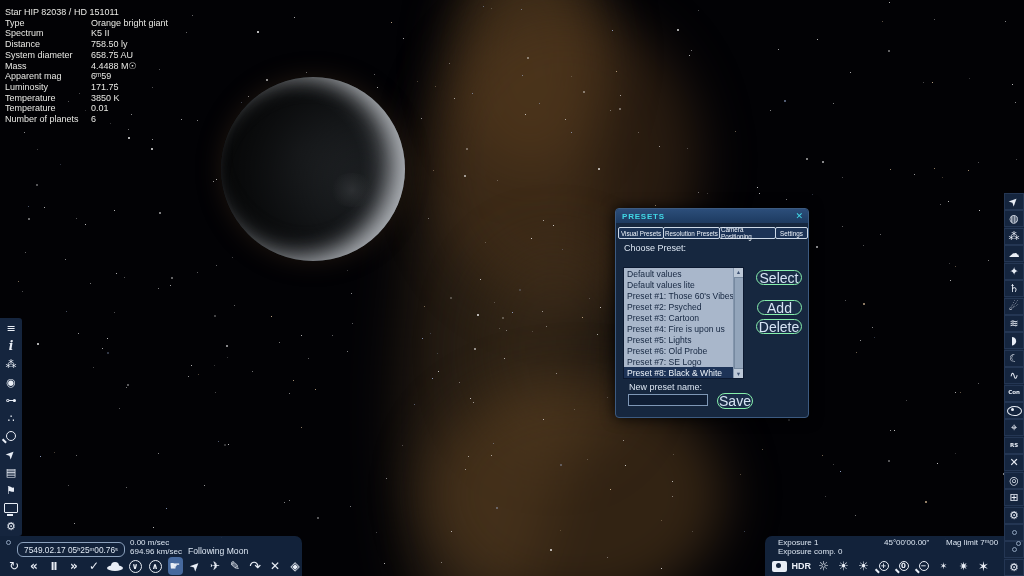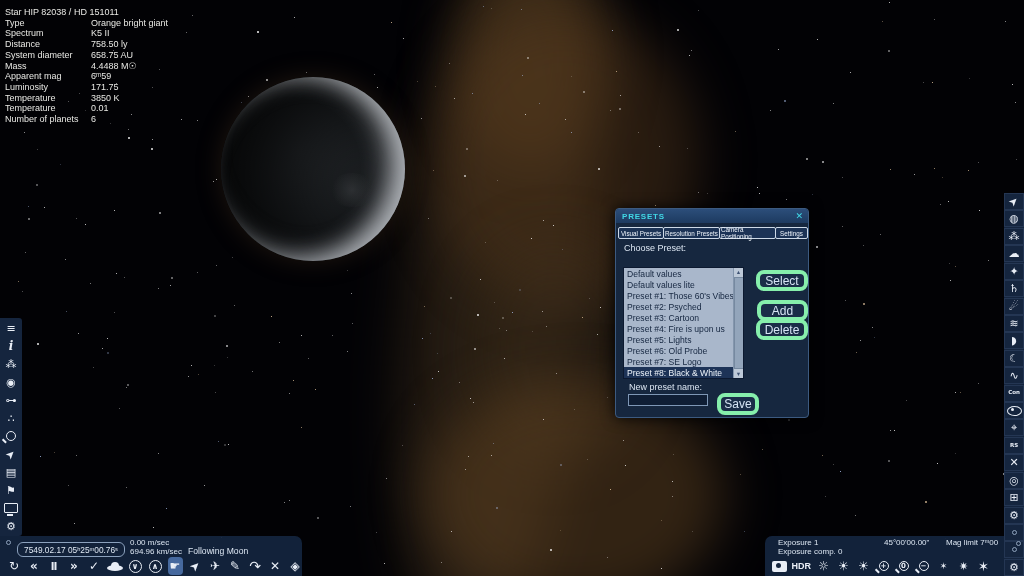--- a/index.html
+++ b/index.html
@@ -71,22 +71,22 @@
     font-size:6.3px;color:#eef4fb;display:flex;align-items:center;justify-content:center;padding:0 1px;box-sizing:content-box;}
   .choose{position:absolute;left:8px;top:34px;font-size:9px;}
   .listbox{position:absolute;left:7px;top:58px;width:121px;height:112px;background:#a9b7cb;
     border:1px solid #0c1930;box-sizing:border-box;overflow:hidden;}
   .preset-row{height:11.0px;font-size:8.6px;color:#14253f;padding-left:3px;white-space:nowrap;display:flex;align-items:center;}
   .preset-row.selected{background:#1d3357;color:#eef4fb;}
   .vscroll{position:absolute;right:0;top:0;width:10px;height:100%;background:#bdc9d8;border-left:1px solid #8496ad;box-sizing:border-box;
     display:flex;flex-direction:column;align-items:center;justify-content:space-between;}
   .varrow{font-size:5.5px;color:#3e5273;height:8px;display:flex;align-items:center;}
   .vthumb{width:8px;flex:1;margin:1px 0;background:#93a5bb;border:1px solid #76890_f;}
-  .pill{position:absolute;height:13px;border:4px solid #86efac;border-radius:8px;background:rgba(40,64,100,.25);
-    color:#d6e4f4;font-size:12px;display:flex;align-items:center;justify-content:center;cursor:pointer;}
+  .pill{position:absolute;height:13px;border:1px solid #86efac;border-radius:8px;background:rgba(40,64,100,.25);
+    color:#d6e4f4;font-size:14px;display:flex;align-items:center;justify-content:center;cursor:pointer;}
   .npn{position:absolute;left:13px;top:173px;font-size:9px;}
   .npi{position:absolute;left:12px;top:185px;width:80px;height:12px;background:#0f1e35;border:1px solid #7e97b6;box-sizing:border-box;}
 
   
   .hint{left:355px;top:495px;color:#f2f2f0;font-size:11.5px;font-weight:bold;line-height:14px;}
   .grn{color:#3ed63e;}
   .keysup{font-size:7.5px;vertical-align:4px;font-weight:bold;}
 
   
   .panel{background:rgba(19,36,61,.95);}

